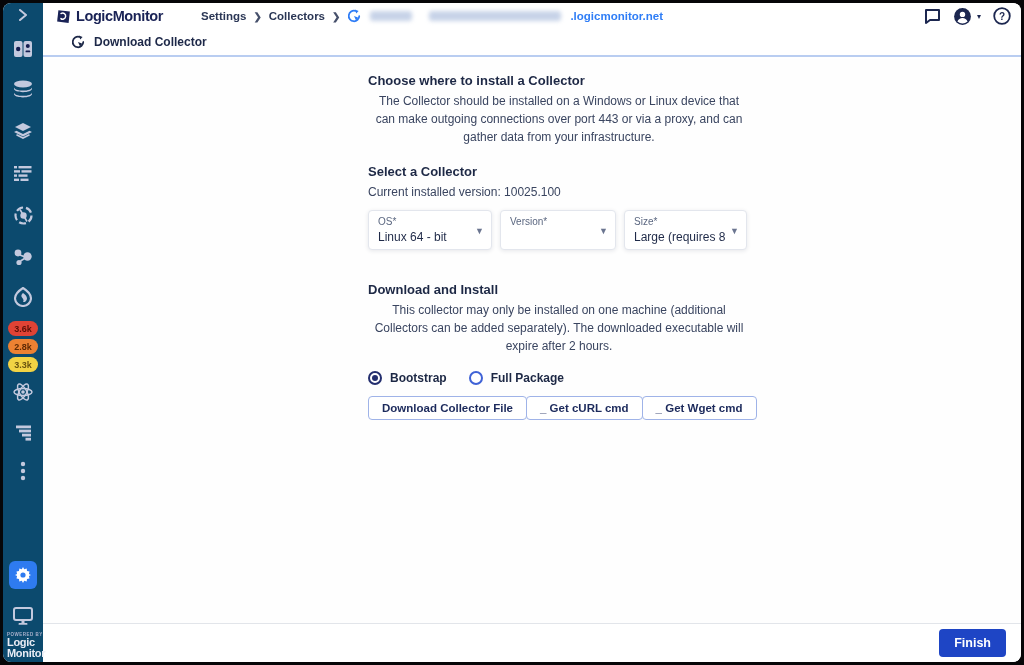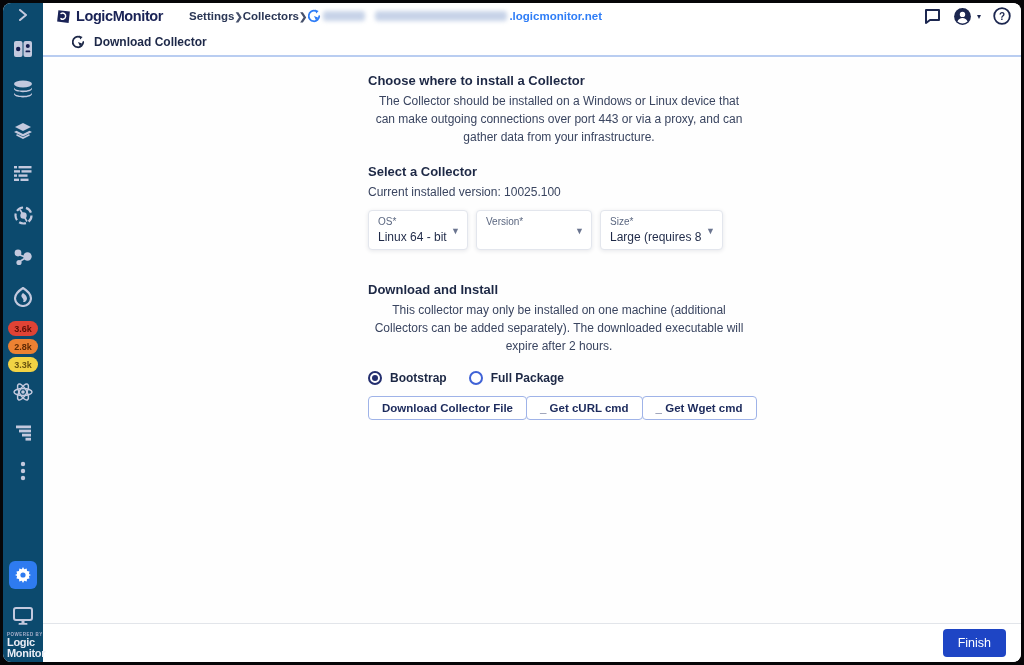--- a/index.html
+++ b/index.html
@@ -41,21 +41,21 @@
   .powered .brand { font-size:11px; font-weight:bold; letter-spacing:-.3px; }
 
   
   .topbar {
     position:absolute; left:40px; top:0; right:0; height:26px;
     background:#ffffff; display:flex; align-items:center; padding:0 10px 0 12px;text-align:center;
   }
   .logo { display:flex; align-items:center; gap:4px; cursor:pointer; }
   .logo-mark { width:17px; height:17px; }
   .logo-text { font-size:14.5px; font-weight:bold; color:#1a2356; letter-spacing:-.4px; }
-  .crumbs { display:flex; align-items:center; margin-left:26px; font-size:11.5px; font-weight:bold; color:#2a3655; }
+  .crumbs { display:flex; align-items:center; gap:7px; margin-left:38px; font-size:11.5px; font-weight:bold; color:#2a3655; }
   .crumb { cursor:pointer; }
   .crumb-sep { color:#46506b; font-size:10px; font-weight:bold; }
   .crumb-collector-ic { color:#2f7df6; display:flex; align-items:center; }
   .blurbar { height:10px; border-radius:3px; background:#c7d3e8; filter:blur(2px); }
   .blur1 { width:42px; margin-left:2px; }
   .blur2 { width:132px; margin-left:10px; }
   .domain { color:#2f7df6; font-size:11.5px; font-weight:bold; margin-left:2px; }
   .top-actions { margin-left:auto; display:flex; align-items:center; gap:12px; color:#1c2750; }
   .top-actions .ic { display:flex; align-items:center; cursor:pointer; }
   .caret-sm { font-size:8px; color:#1c2750; margin-left:-7px; cursor:pointer; }
@@ -76,21 +76,21 @@
   .content { margin:14px 0 0 325px; width:382px; }
   .h { font-size:13px; font-weight:bold; color:#1d2845; }
   .p { font-size:12px; color:#3a4560; line-height:1.48; margin-top:5px;text-align:center; }
   .ver { font-size:12px; color:#3a4560; margin-top:6px; }
 
   .dd-row { display:flex; gap:8px; margin-top:11px; }
   .dd {
     position:relative; background:#ffffff; border:1px solid #e3e6ed; border-radius:4px;
     box-shadow:0 1px 4px rgba(20,30,60,.10); height:40px; padding:5px 20px 4px 9px; cursor:pointer;
   }
-  .dd-os { width:100px; } .dd-version { width:116px; } .dd-size { width:123px; }
+  .dd-os { width:124px; } .dd-version { width:116px; } .dd-size { width:123px; }
   .dd-label { font-size:10px; color:#5b6780; }
   .dd-value { font-size:12px; color:#1f2a48; margin-top:3px; white-space:nowrap; overflow:hidden; }
   .dd-caret { position:absolute; right:7px; top:15px; font-size:9px; color:#6b7590; }
 
   .sec3 { margin-top:32px; }
   .radio-row { display:flex; align-items:center; gap:22px; margin-top:15px; }
   .radio { display:flex; align-items:flex-end; gap:8px; cursor:pointer; }
   .radio-circle { width:14px; height:14px; border-radius:50%; border:2px solid #3f62d6; position:relative; background:#fff; }
   .radio.selected .radio-circle { border-color:#232e6e; }
   .radio.selected .radio-circle::after {
@@ -110,21 +110,21 @@
 
   
   .footer {
     position:absolute; left:40px; right:0; bottom:0; height:39px;
     background:#ffffff; border-top:1px solid #e2e5ea;
     display:flex; align-items:center; justify-content:flex-end; padding-right:15px;
   }
   .finish {
     background:#1e45c5; color:#ffffff; border:none; border-radius:4px;
     font-family:"Liberation Sans", sans-serif;
-    font-size:12.5px; font-weight:normal; padding:7px 15px; cursor:pointer;
+    font-size:12.5px; font-weight:bold; padding:7px 15px; cursor:pointer;
   }
 </style>
 </head>
 <body>
 
 <div class="app">
 
   <nav class="sidebar">
     <div class="side-ic" style="top:0px">
       <svg width="10" height="12" viewBox="0 0 10 12">

